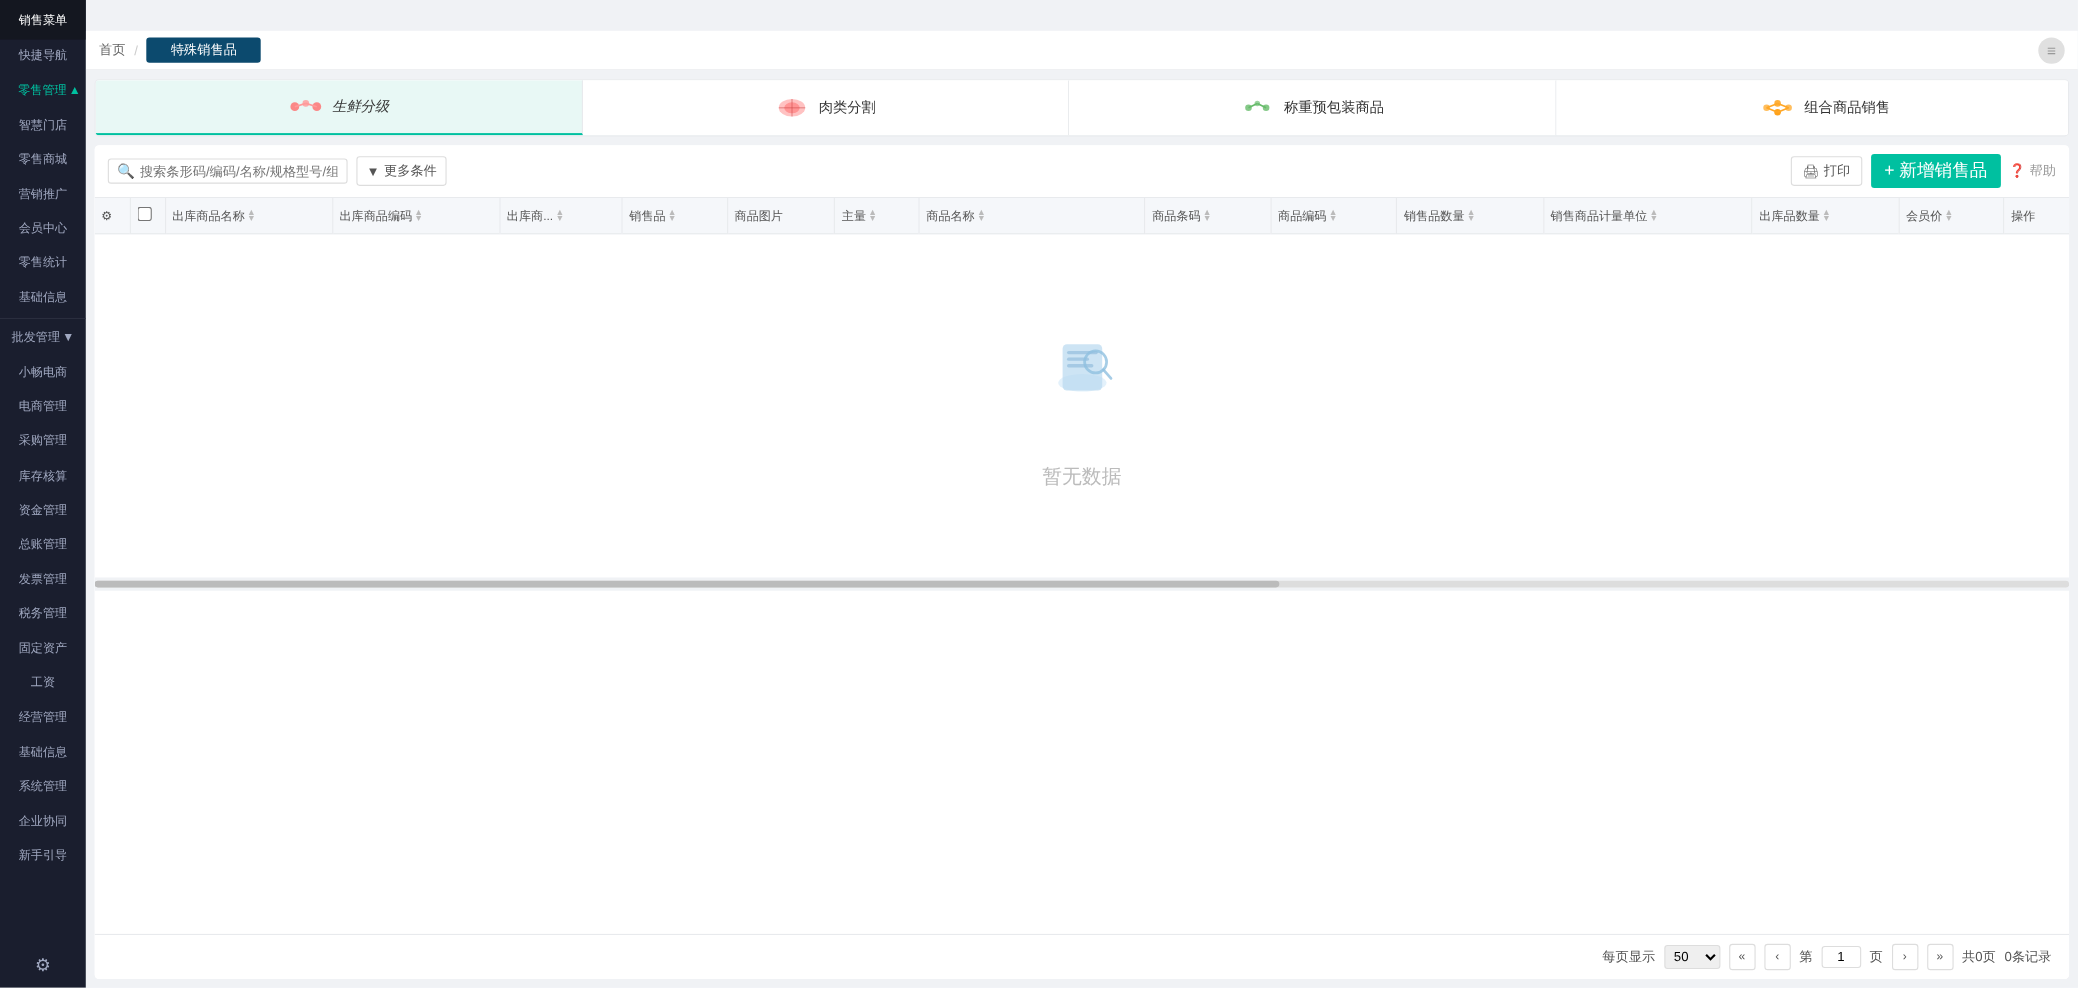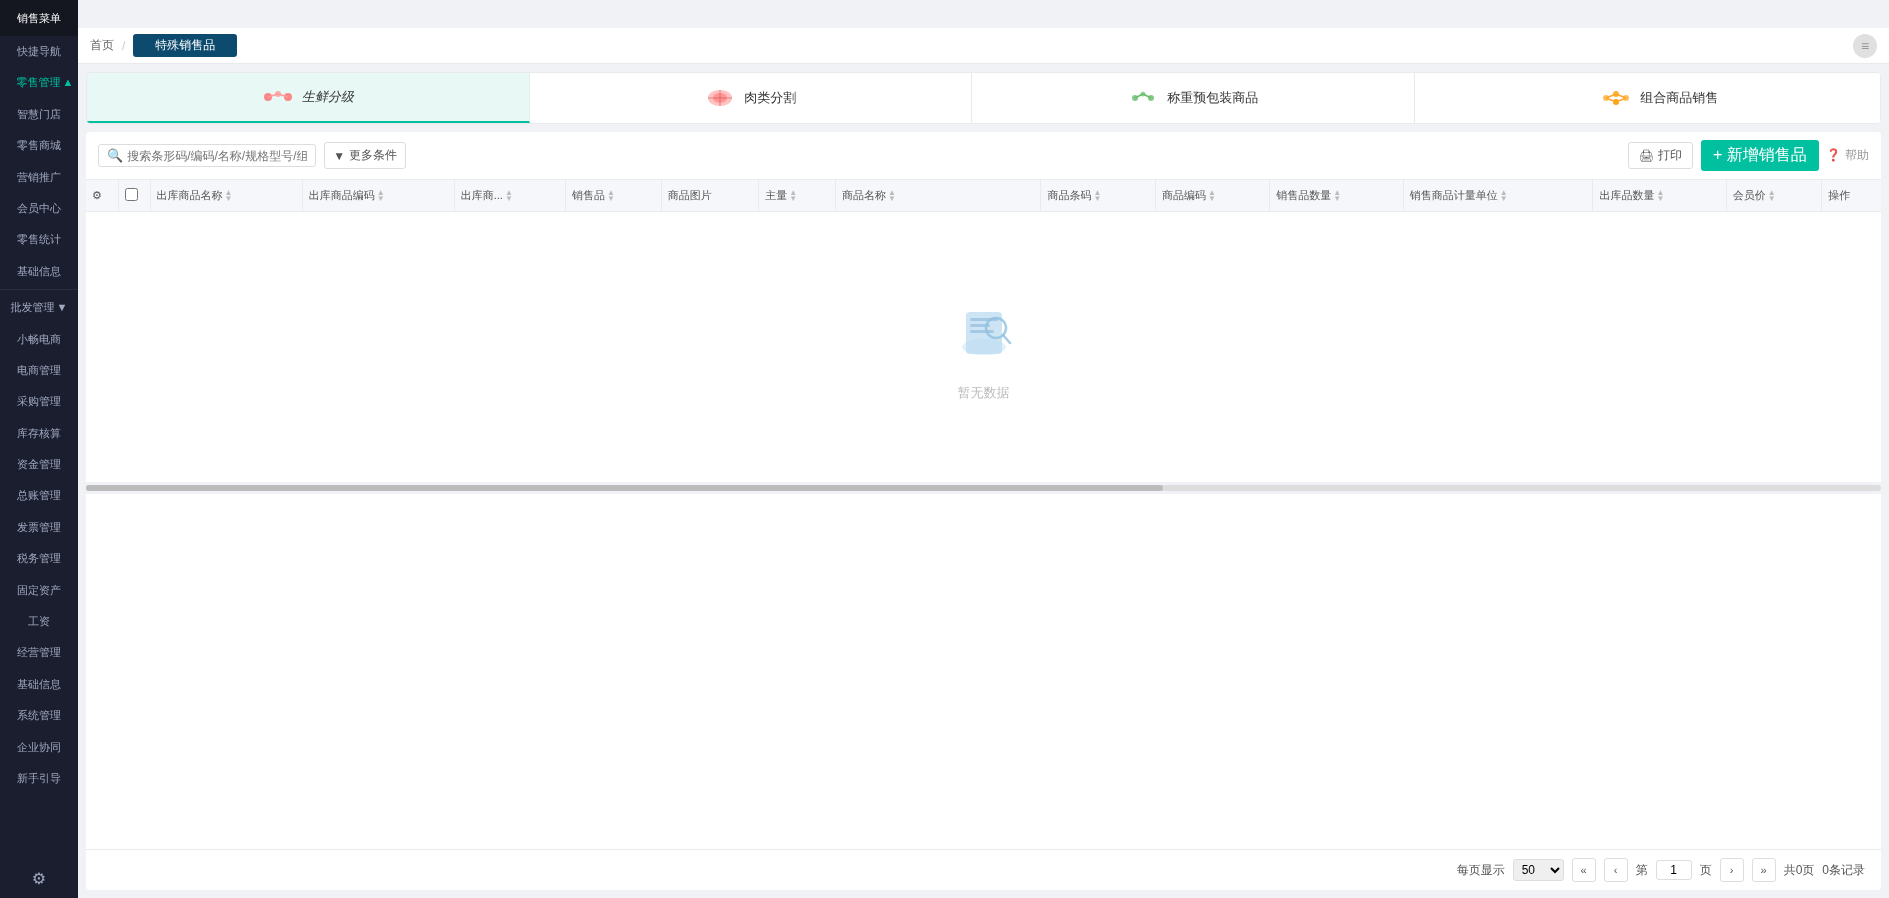--- a/index.html
+++ b/index.html
@@ -234,21 +234,21 @@
       align-items: center;
       justify-content: center;
       padding: 80px 0;
       color: #999;
     }
     .empty-icon {
       width: 80px;
       height: 80px;
       margin-bottom: 12px;
     }
-    .empty-text { font-size: 13px; color: #bbb; }
+    .empty-text { font-size: 18px; color: #bbb; margin-top: 36px; }
 
     
     .pagination-bar {
       background: #fff;
       border-top: 1px solid #e8eaed;
       padding: 8px 16px;
       display: flex;
       align-items: center;
       justify-content: flex-end;
       gap: 8px;

